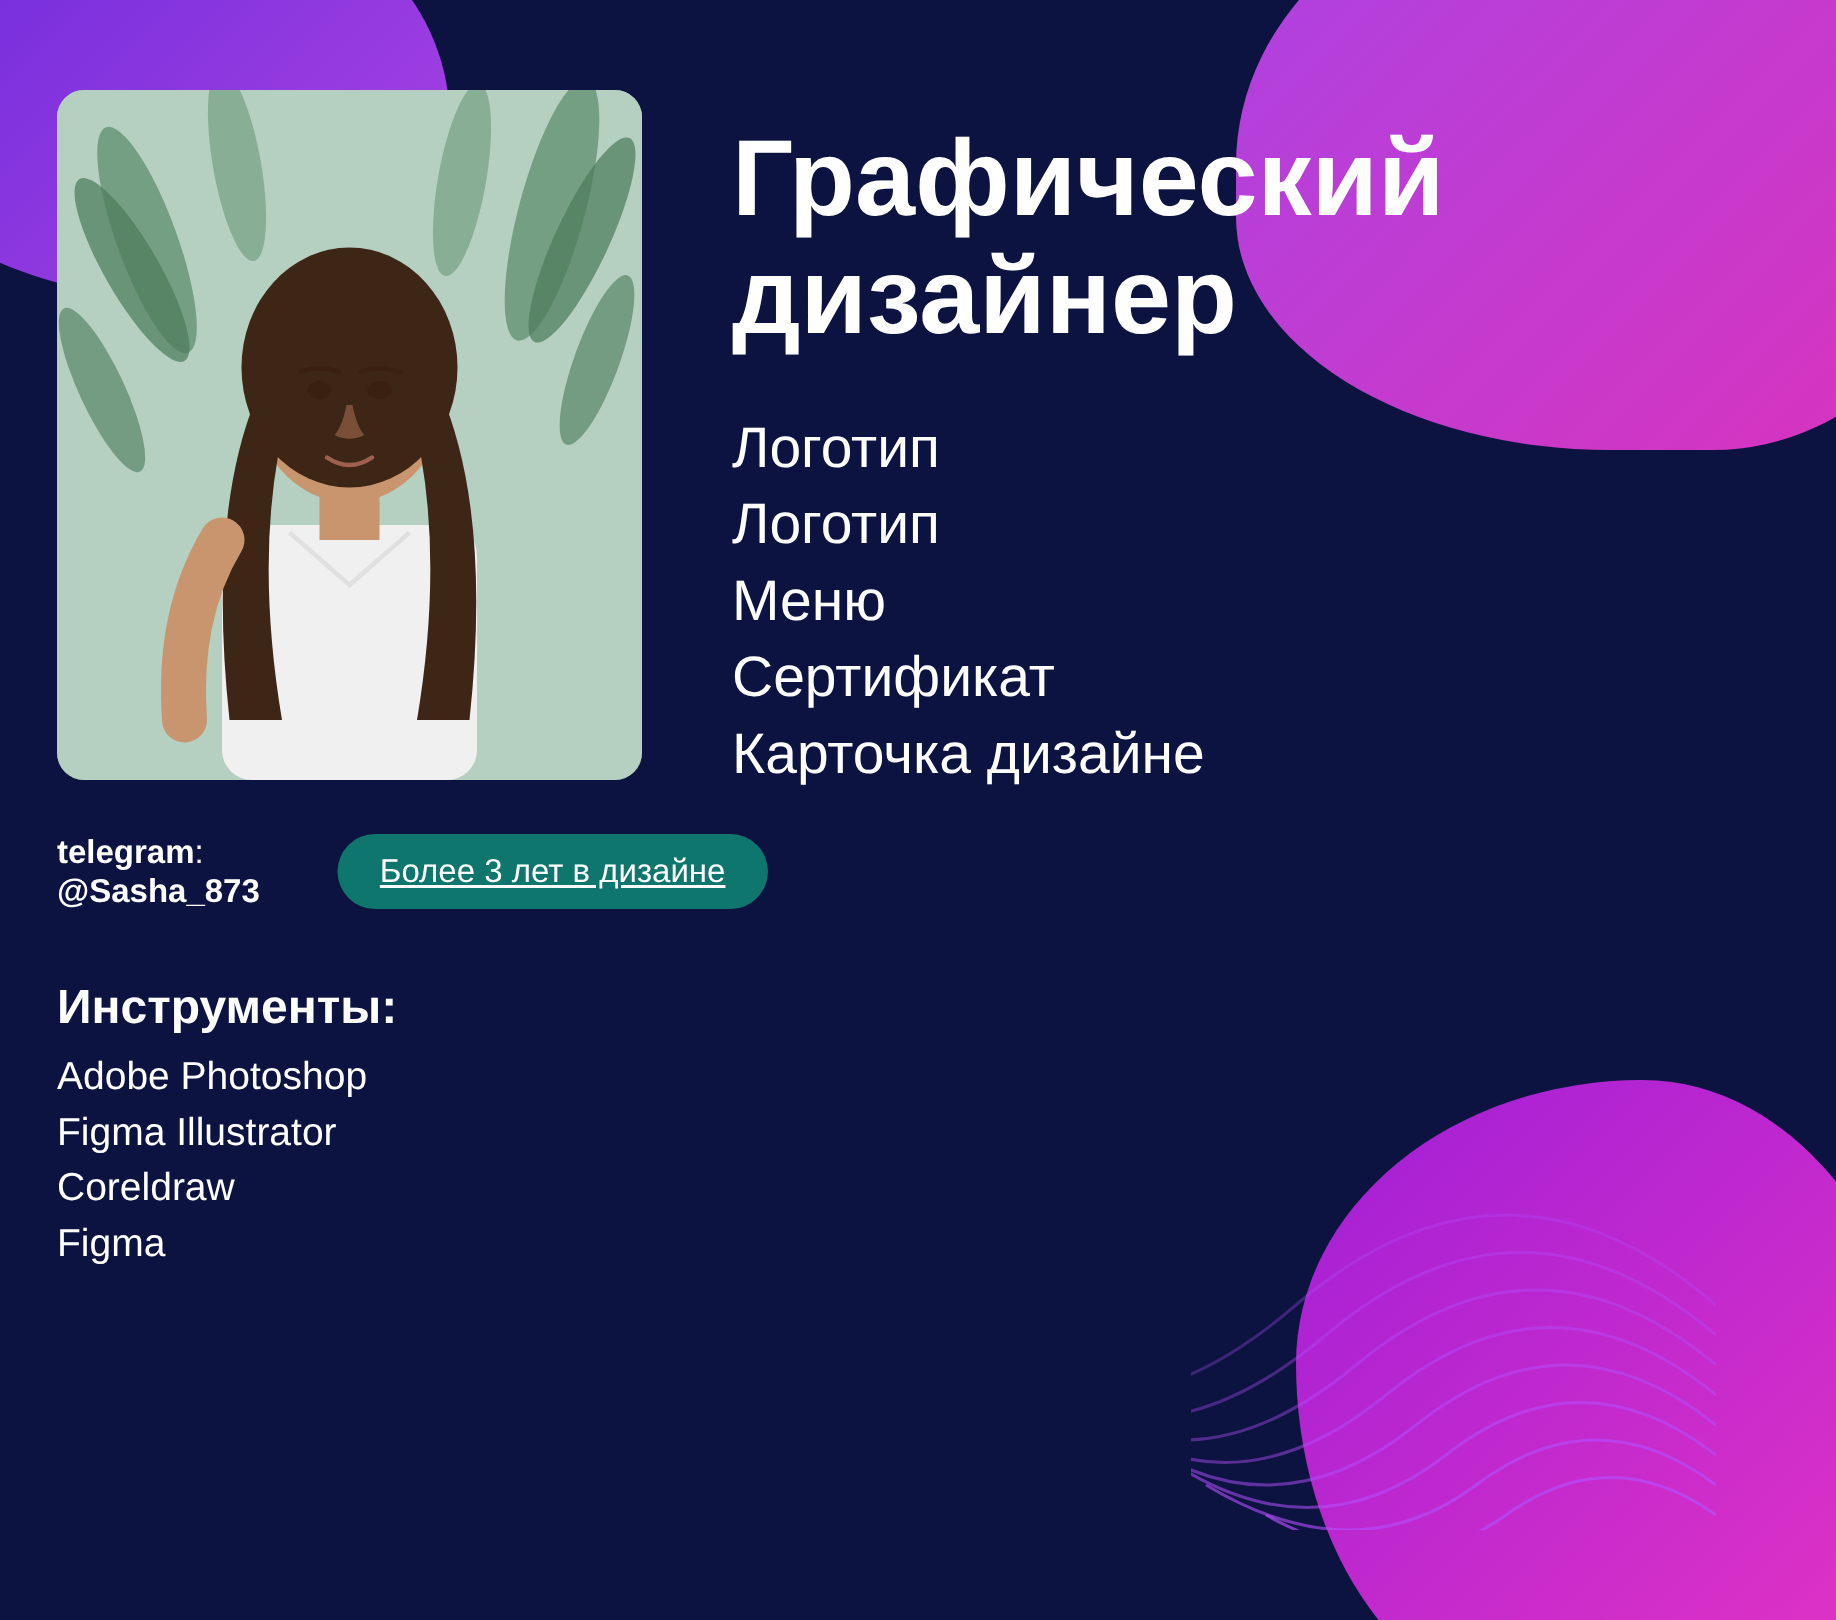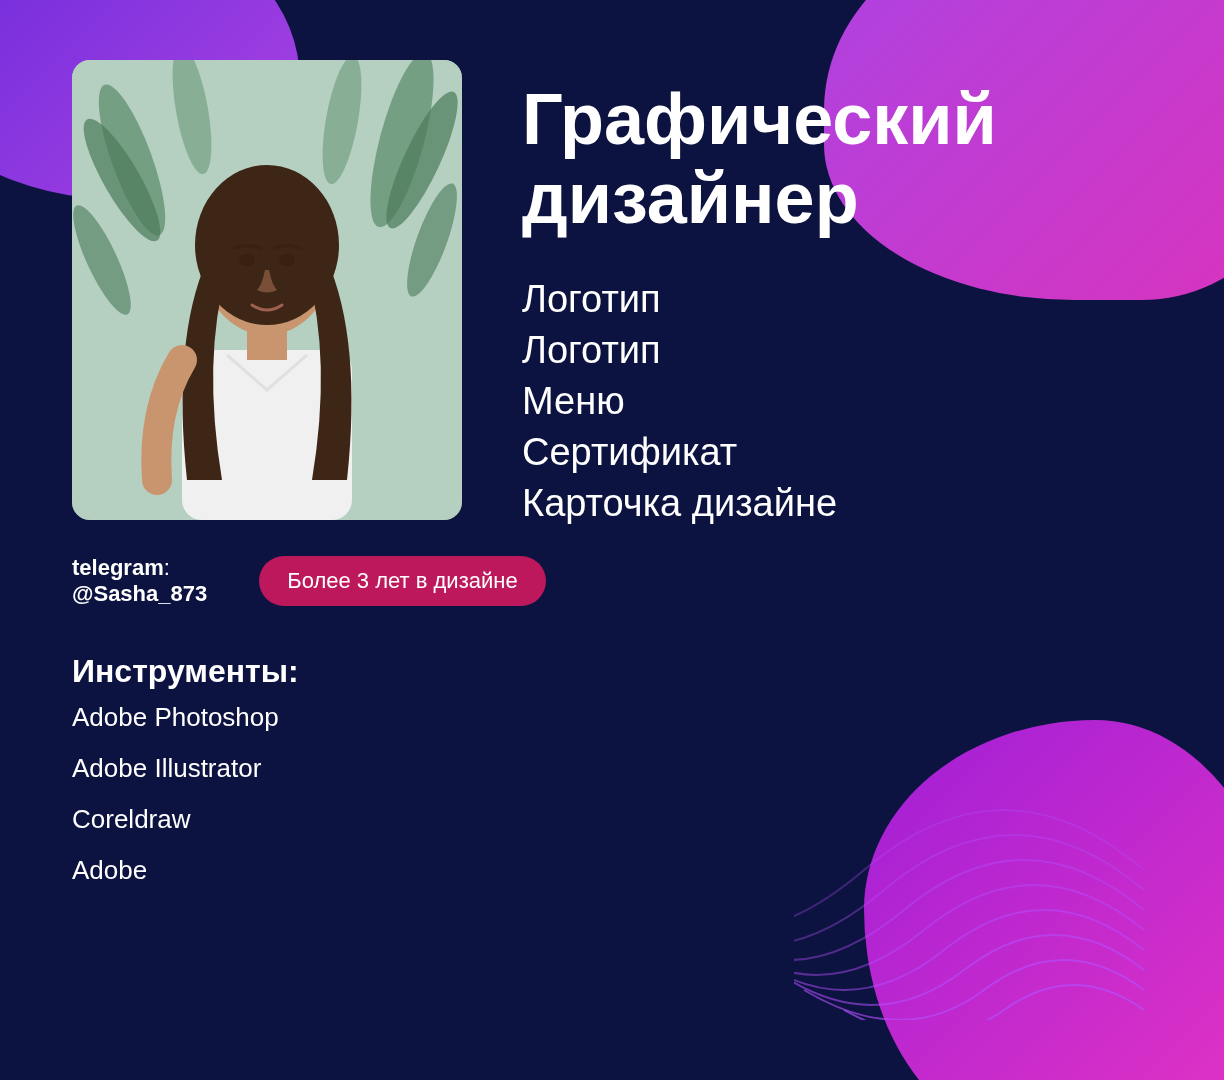--- a/index.html
+++ b/index.html
@@ -68,21 +68,21 @@
       width: 100%;
       height: 100%;
     }
 
     .content {
       position: relative;
       z-index: 10;
       display: flex;
       flex-direction: column;
       height: 100%;
-      padding: 40px 72px;
+      padding: 40px 38px;
     }
 
     .top-section {
       display: flex;
       flex-direction: row;
       gap: 60px;
       align-items: flex-start;
       margin-top: 20px;
     }
 
@@ -163,45 +163,46 @@
     .telegram-info {
       color: #ffffff;
       font-size: 22px;
     }
 
     .telegram-info span {
       font-weight: 700;
     }
 
     .experience-badge {
-      background: #be185d;
+      background: #0f766e;
       border-radius: 30px;
       padding: 12px 28px;
       color: #ffffff;
       font-size: 22px;
       font-weight: 400;
+      text-decoration: underline;
     }
 
     .tools-section {
       margin-top: 16px;
     }
 
     .tools-title {
       font-size: 32px;
       font-weight: 900;
       color: #ffffff;
       margin-bottom: 12px;
       font-family: Arial Black, Arial, sans-serif;
     }
 
     .tools-list {
       list-style: none;
       display: flex;
       flex-direction: column;
-      gap: 20px;
+      gap: 6px;
     }
 
     .tools-list li {
       font-size: 26px;
       color: #ffffff;
       font-weight: 400;
     }
   </style>
 </head>
 <body>
@@ -295,20 +296,20 @@
       </div>
       <div class="experience-badge">
         <span>Более 3 лет в дизайне</span>
       </div>
     </div>
 
     <div class="tools-section">
       <h2 class="tools-title">Инструменты:</h2>
       <ul class="tools-list">
         <li>Adobe Photoshop</li>
-        <li>Adobe Illustrator</li>
+        <li>Figma Illustrator</li>
         <li>Coreldraw</li>
-        <li>Adobe</li>
+        <li>Figma</li>
       </ul>
     </div>
   </div>
 
 </div>
 
 </body></html>

